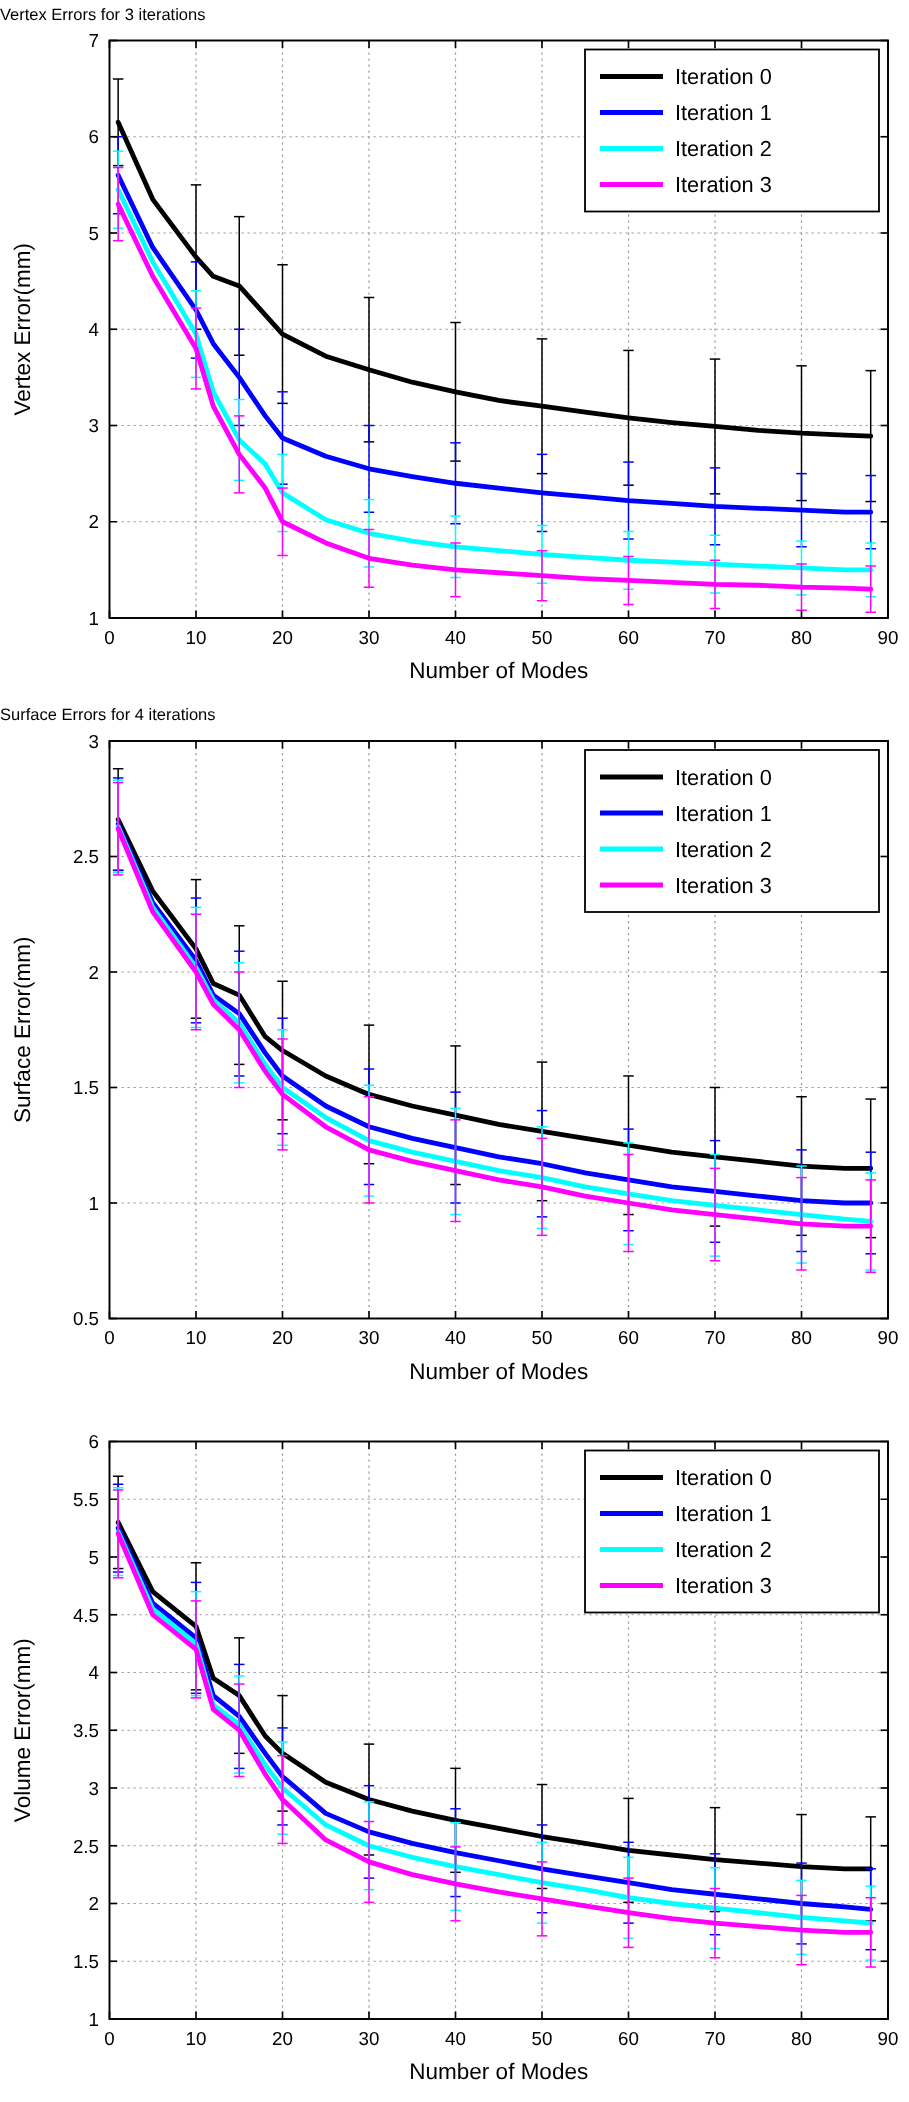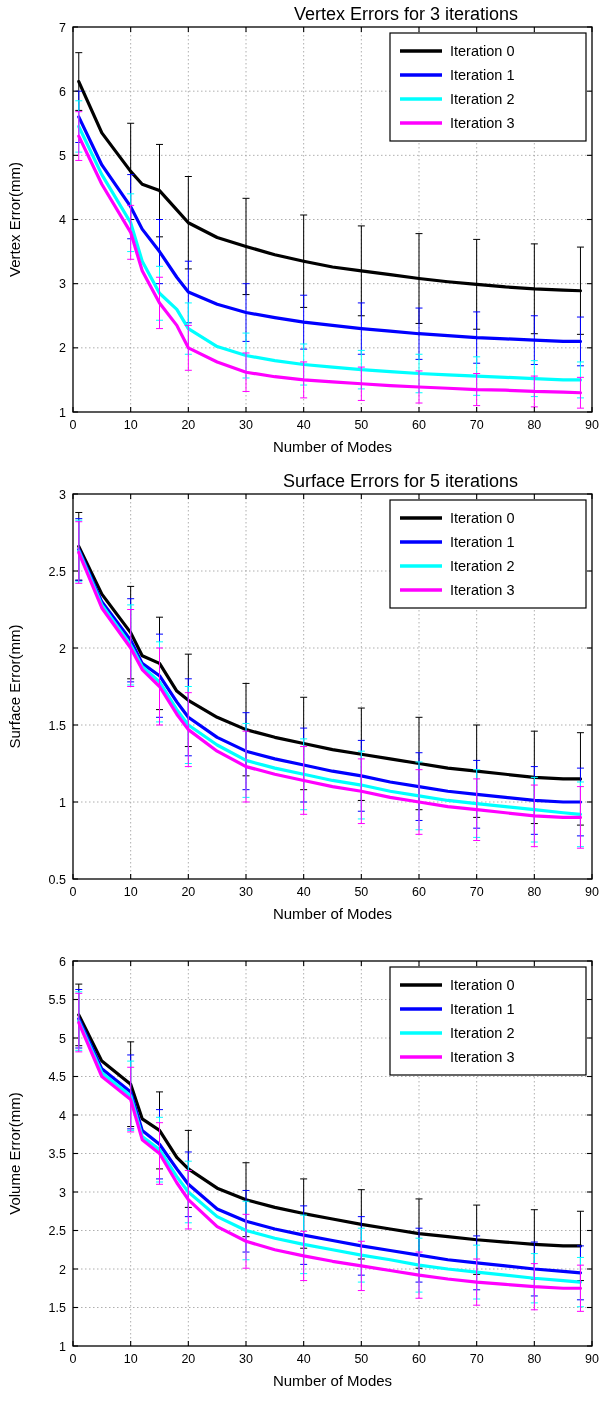--- a/index.html
+++ b/index.html
@@ -25,22 +25,22 @@
     position: relative;
     width: 606px;
     height: 467px;
     box-sizing: border-box;
   }
   .plot-title {
     position: absolute;
     top: 4px;
     left: 0;
     width: 518px;
-    text-align: right;
-    font-size: 18px;
+    text-align: left;
+    font-size: 11px;
     font-family: "Liberation Sans", sans-serif;
     color: #000;
   }
   .svg-wrap {
     position: absolute;
     top: 0;
     left: 0;
   }
   text {
     font-family: "Liberation Sans", sans-serif;
@@ -273,21 +273,21 @@
         <line x1="400" y1="75" x2="442" y2="75" stroke="#0000ff" stroke-width="3.4"></line>
         <text x="450" y="80" class="legend-label">Iteration 1</text>
         <line x1="400" y1="99" x2="442" y2="99" stroke="#00ffff" stroke-width="3.4"></line>
         <text x="450" y="104" class="legend-label">Iteration 2</text>
         <line x1="400" y1="123" x2="442" y2="123" stroke="#ff00ff" stroke-width="3.4"></line>
         <text x="450" y="128" class="legend-label">Iteration 3</text>
       </svg>
   </div>
 
   <div class="figure">
-    <div class="plot-title">Surface Errors for 5 iterations</div>
+    <div class="plot-title">Surface Errors for 4 iterations</div>
     <svg class="svg-wrap" id="svg1" width="606" height="467">
         <line x1="130.66666666666666" y1="27" x2="130.66666666666666" y2="412" stroke="#9a9a9a" stroke-width="0.8" stroke-dasharray="1.5,2.5"></line>
         <line x1="188.33333333333331" y1="27" x2="188.33333333333331" y2="412" stroke="#9a9a9a" stroke-width="0.8" stroke-dasharray="1.5,2.5"></line>
         <line x1="246" y1="27" x2="246" y2="412" stroke="#9a9a9a" stroke-width="0.8" stroke-dasharray="1.5,2.5"></line>
         <line x1="303.66666666666663" y1="27" x2="303.66666666666663" y2="412" stroke="#9a9a9a" stroke-width="0.8" stroke-dasharray="1.5,2.5"></line>
         <line x1="361.33333333333337" y1="27" x2="361.33333333333337" y2="412" stroke="#9a9a9a" stroke-width="0.8" stroke-dasharray="1.5,2.5"></line>
         <line x1="419" y1="27" x2="419" y2="412" stroke="#9a9a9a" stroke-width="0.8" stroke-dasharray="1.5,2.5"></line>
         <line x1="476.6666666666667" y1="27" x2="476.6666666666667" y2="412" stroke="#9a9a9a" stroke-width="0.8" stroke-dasharray="1.5,2.5"></line>
         <line x1="534.3333333333333" y1="27" x2="534.3333333333333" y2="412" stroke="#9a9a9a" stroke-width="0.8" stroke-dasharray="1.5,2.5"></line>
         <line x1="73" y1="335" x2="592" y2="335" stroke="#9a9a9a" stroke-width="0.8" stroke-dasharray="1.5,2.5"></line>

